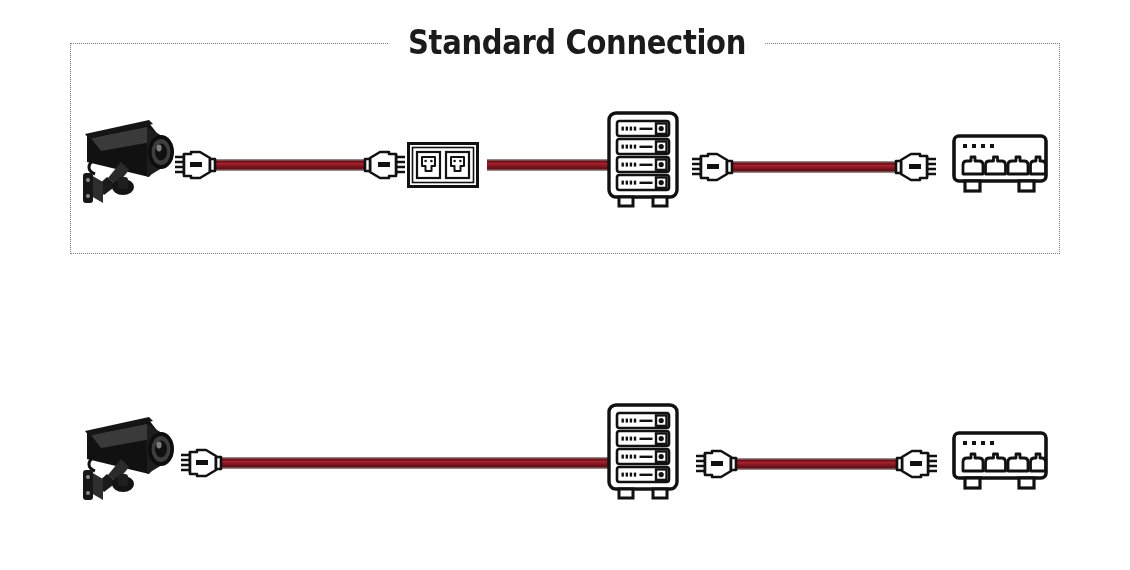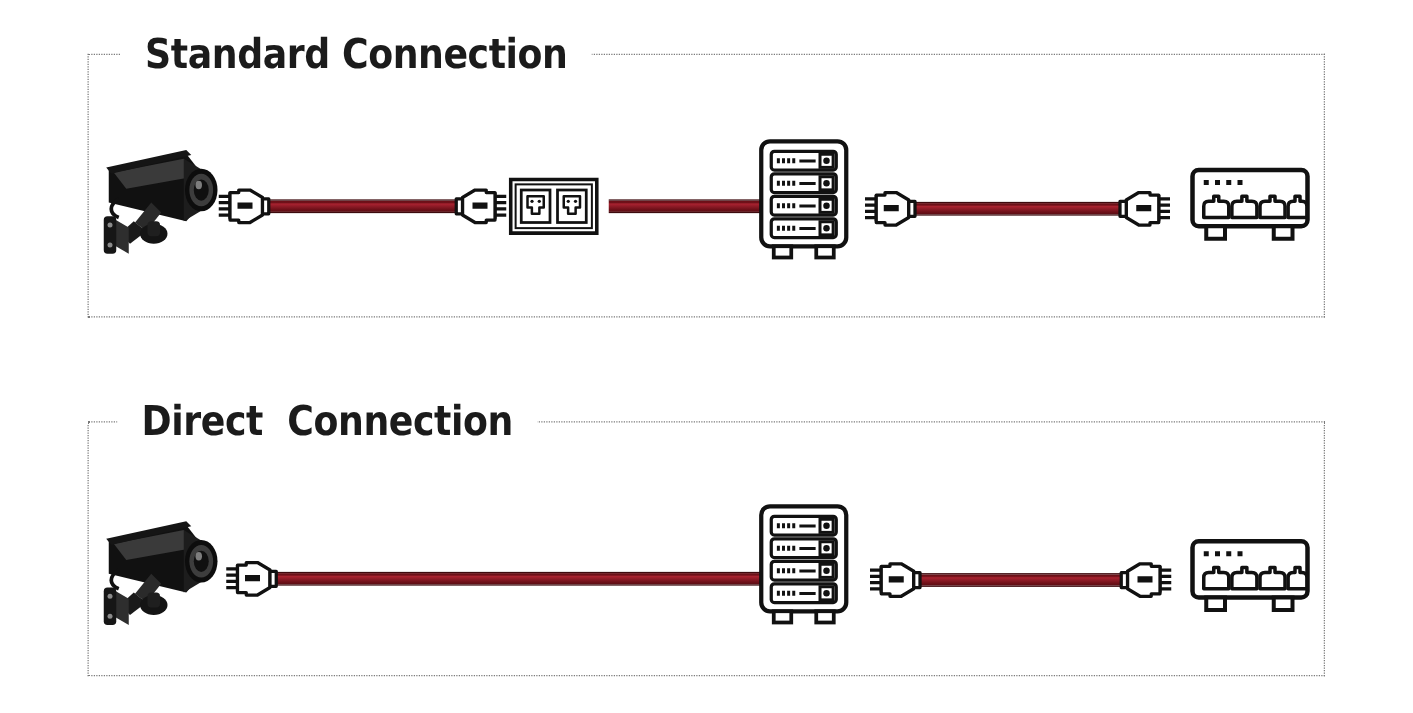--- a/index.html
+++ b/index.html
@@ -39,23 +39,23 @@
     left: 70px;
     top: 337px;
     width: 990px;
     height: 204px;
   }
 
   
   .panel-title {
     position: absolute;
     top: -23px;
-    left: 0;
+    left: 12px;
     width: 100%;
-    text-align: left;
+    text-align: center;
     pointer-events: none;
   }
   .panel-title span {
     display: inline-block;
     background: #ffffff;
     padding: 0 22px;
     font-family: "DejaVu Sans", sans-serif;
     font-weight: bold;
     font-size: 33px;
     line-height: 44px;
@@ -315,25 +315,20 @@
     </div>
 
     <div class="node" style="left:1000px; top:165px;">
       <svg width="98" height="64">
         <use href="#sym-switch"></use>
       </svg>
     </div>
 
   </div>
 
-  <div class="panel panel-direct">
-    <div class="panel-title">
-      <span>Direct  Connection</span>
-    </div>
-  </div>
 
   <div class="row">
 
     <div class="cable" style="left:220px; top:463px; width:396px;"></div>
     <div class="cable" style="left:735px; top:464px; width:172px;"></div>
 
     <div class="node" style="left:133px; top:458px;">
       <svg width="112" height="92">
         <use href="#sym-camera"></use>
       </svg>

